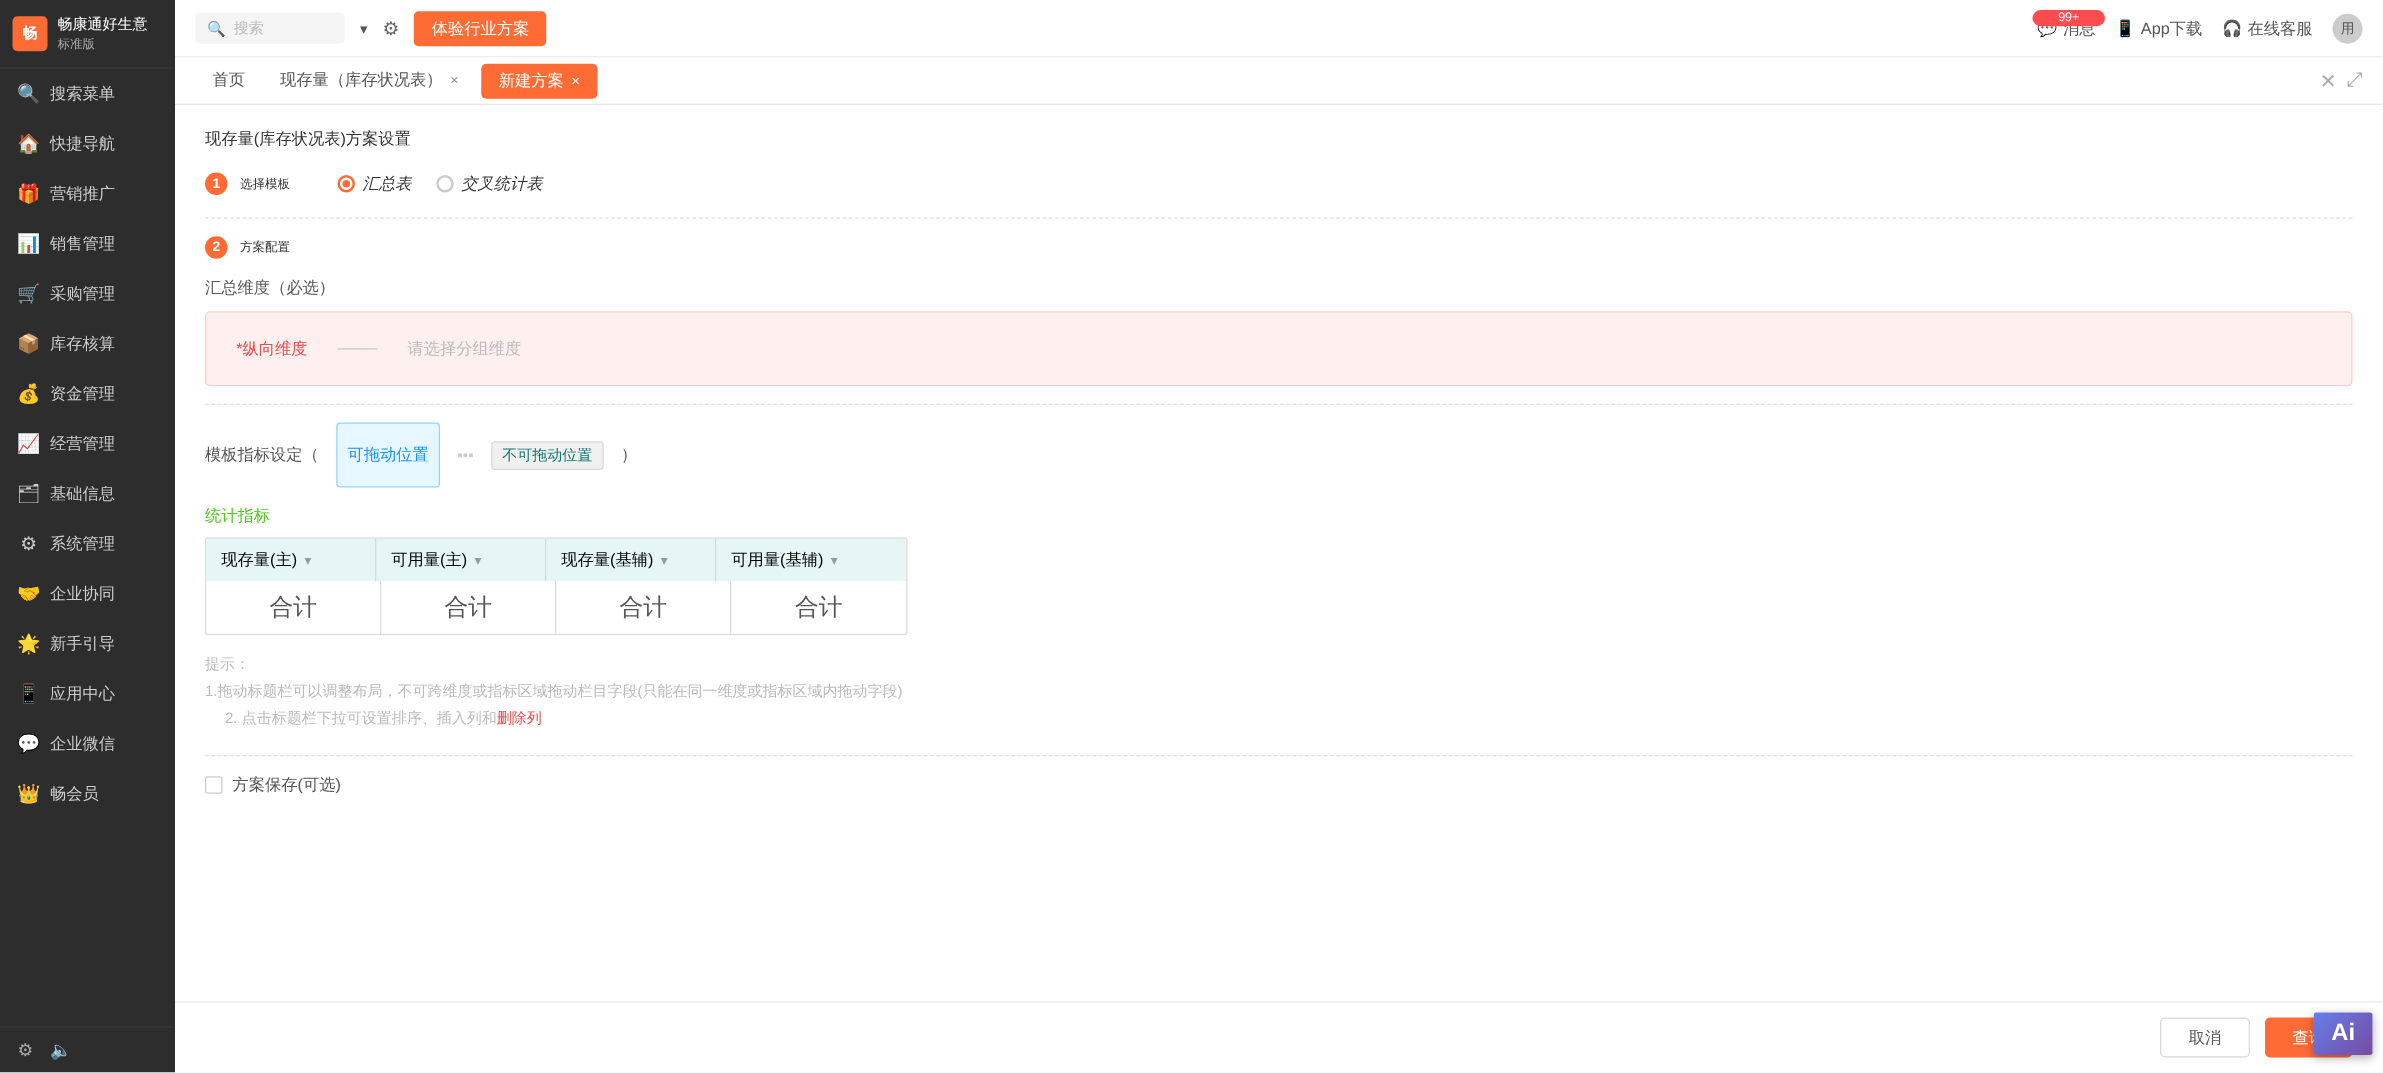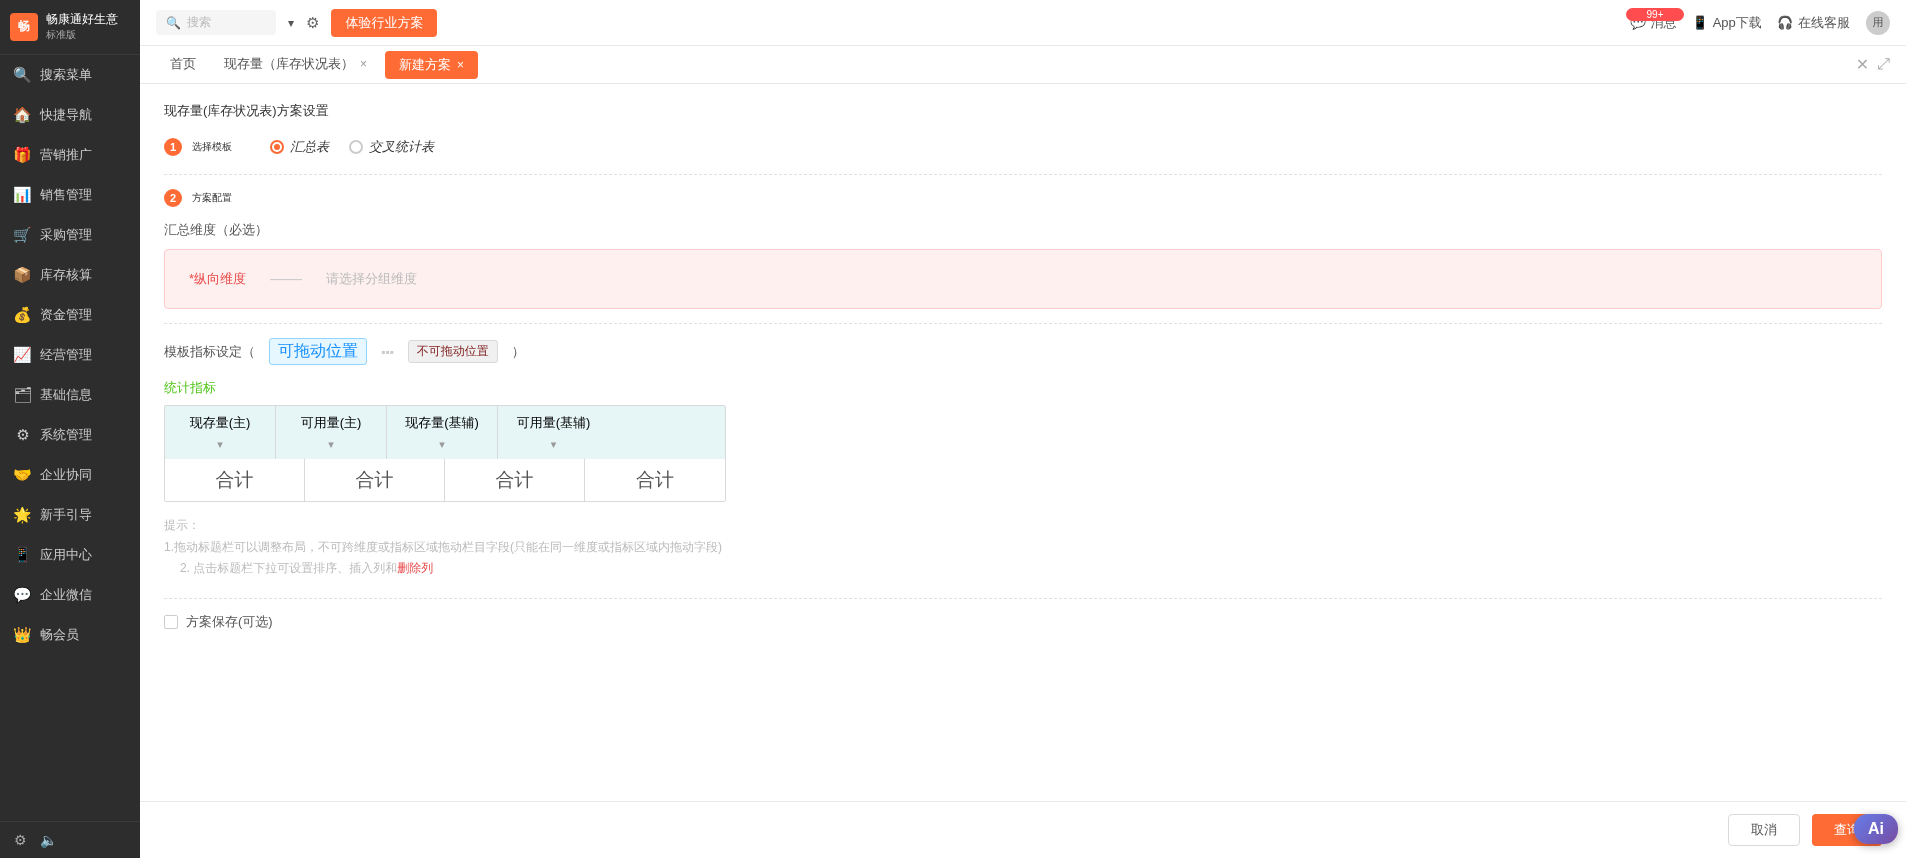--- a/index.html
+++ b/index.html
@@ -187,37 +187,37 @@
     .dimension-arrow { color: #ccc; font-size: 16px; margin: 0 8px; }
     .dimension-placeholder { font-size: 13px; color: #bbb; }
 
     
     .indicator-setting {
       display: flex; align-items: center; gap: 14px;
       margin-bottom: 14px; font-size: 13px; color: #555;
     }
     .tag-draggable {
       background: #e6f7ff; border: 1px solid #91d5ff;
-      border-radius: 3px; padding: 2px 8px; font-size: 16px; color: #1890ff;
+      border-radius: 3px; padding: 16px 8px; font-size: 13px; color: #1890ff;
     }
     .tag-not-draggable {
       background: #f0f0f0; border: 1px solid #d9d9d9;
-      border-radius: 3px; padding: 2px 8px; font-size: 12px; color: #7f1d1d;
+      border-radius: 3px; padding: 2px 8px; font-size: 12px; color: #0f766e;
     }
 
     
     .stats-section { margin-bottom: 10px; }
     .stats-title { font-size: 13px; color: #52c41a; margin-bottom: 8px; font-weight: 500; }
     .stats-table { border: 1px solid #d9d9d9; border-radius: 2px; overflow: hidden; display: inline-block; }
     .stats-table-header { display: flex; background: #e6f5f5; }
     .stats-table-body { display: flex; background: #fff; }
     .stats-col {
-      width: 111px; padding: 8px 12px;
+      width: 136px; padding: 8px 12px;
       border-right: 1px solid #d9d9d9; font-size: 13px;
-      display: flex; align-items: center; gap: 6px; flex-direction: column;
+      display: flex; align-items: center; gap: 6px;
     }
     .stats-col:last-child { border-right: none; }
     .stats-col-body {
       width: 140px; padding: 8px 12px;
       border-right: 1px solid #d9d9d9; font-size: 19px;
       display: flex; align-items: center; justify-content: center;
       color: #555;
     }
     .stats-col-body:last-child { border-right: none; }
     .col-dropdown { color: #999; font-size: 11px; cursor: pointer; }
@@ -246,23 +246,23 @@
       background: #ff6b35; border: none;
       border-radius: 4px; padding: 6px 22px;
       font-size: 13px; color: #fff; cursor: pointer;
     }
 
     
     .ai-float {
       position: fixed;
       bottom: 14px; right: 8px;
       background: linear-gradient(135deg, #667eea, #764ba2);
-      border-radius: 14px;
+      border-radius: 2px;
       padding: 6px 14px;
-      color: #fff; font-size: 16px; font-weight: bold;
+      color: #fff; font-size: 19px; font-weight: bold;
       cursor: pointer; box-shadow: 0 2px 8px rgba(0,0,0,0.3);
     }
 
     
     .sidebar-wrapper { position: relative; }
   </style>
 </head>
 <body>
 
 <div class="sidebar sidebar-wrapper">

